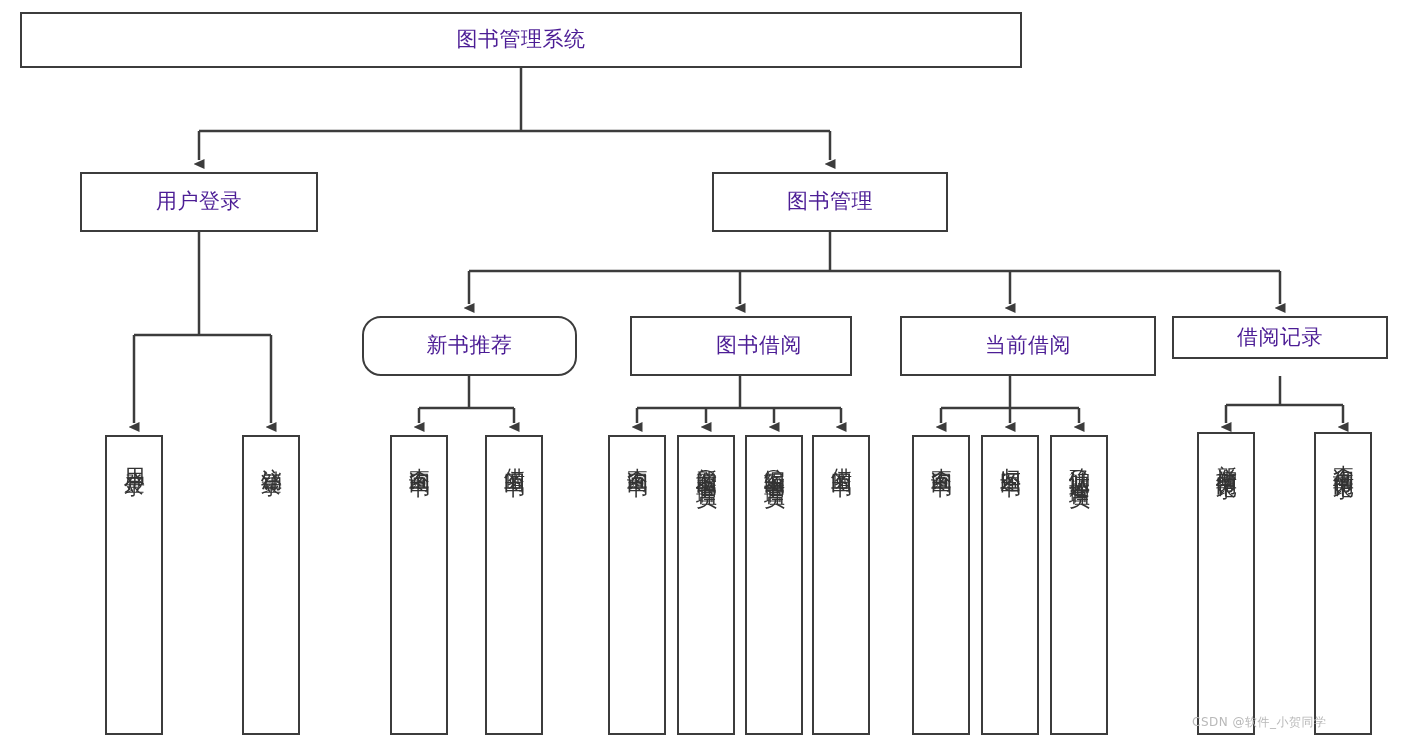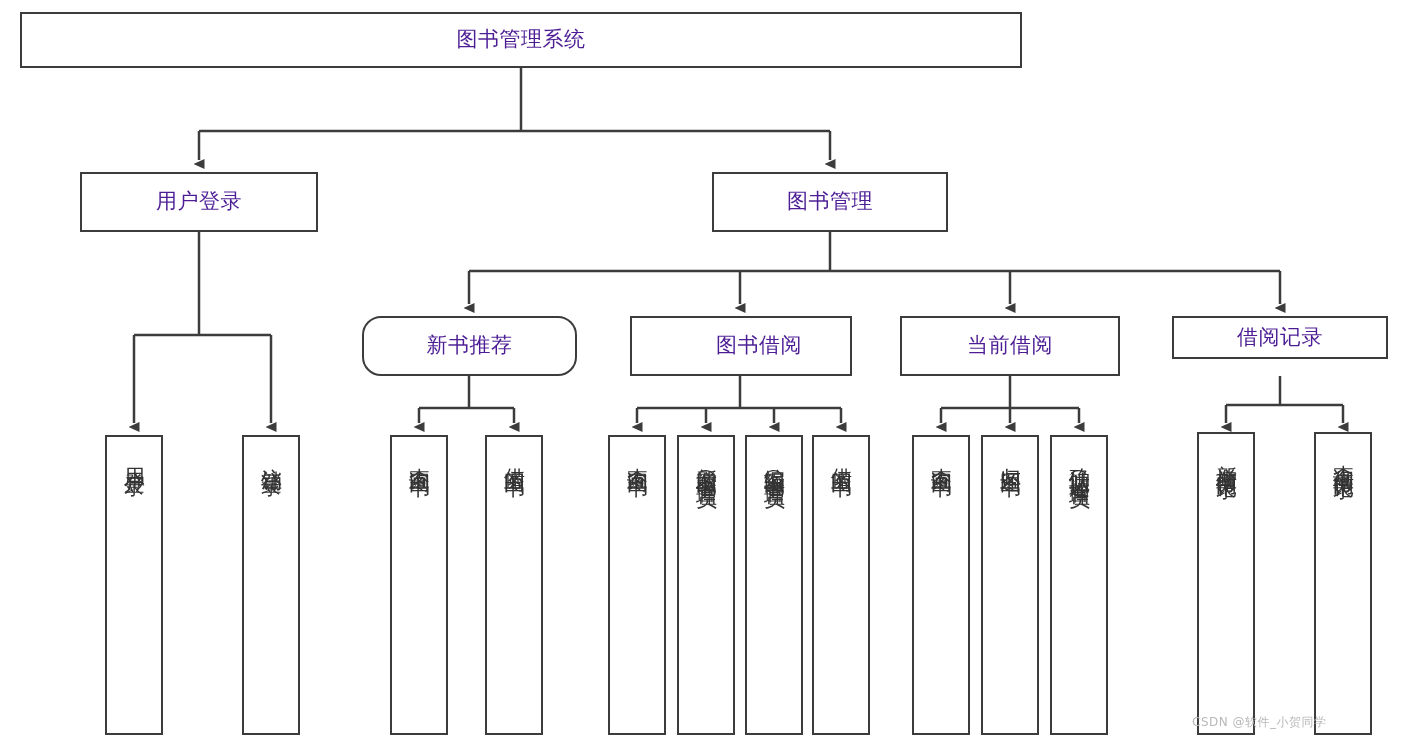--- a/index.html
+++ b/index.html
@@ -129,21 +129,21 @@
   <div class="node horiz" style="left:712px; top:172px; width:236px; height:60px;">
     <span class="label">图书管理</span>
   </div>
 
   <div class="node horiz" style="left:362px; top:316px; width:215px; height:60px;border-radius:19px;">
     <span class="label">新书推荐</span>
   </div>
   <div class="node horiz" style="left:630px; top:316px; width:222px; height:60px;padding-left:36px;">
     <span class="label">图书借阅</span>
   </div>
-  <div class="node horiz" style="left:900px; top:316px; width:220px; height:60px;">
+  <div class="node horiz" style="left:900px; top:316px; width:256px; height:60px;">
     <span class="label">当前借阅</span>
   </div>
   <div class="node horiz" style="left:1172px; top:316px; width:216px; height:43px;">
     <span class="label">借阅记录</span>
   </div>
 
   <div class="node vert" style="left:105px; top:435px; width:58px; height:300px;">
     <span class="label">用户登录</span>
   </div>
   <div class="node vert" style="left:242px; top:435px; width:58px; height:300px;">

